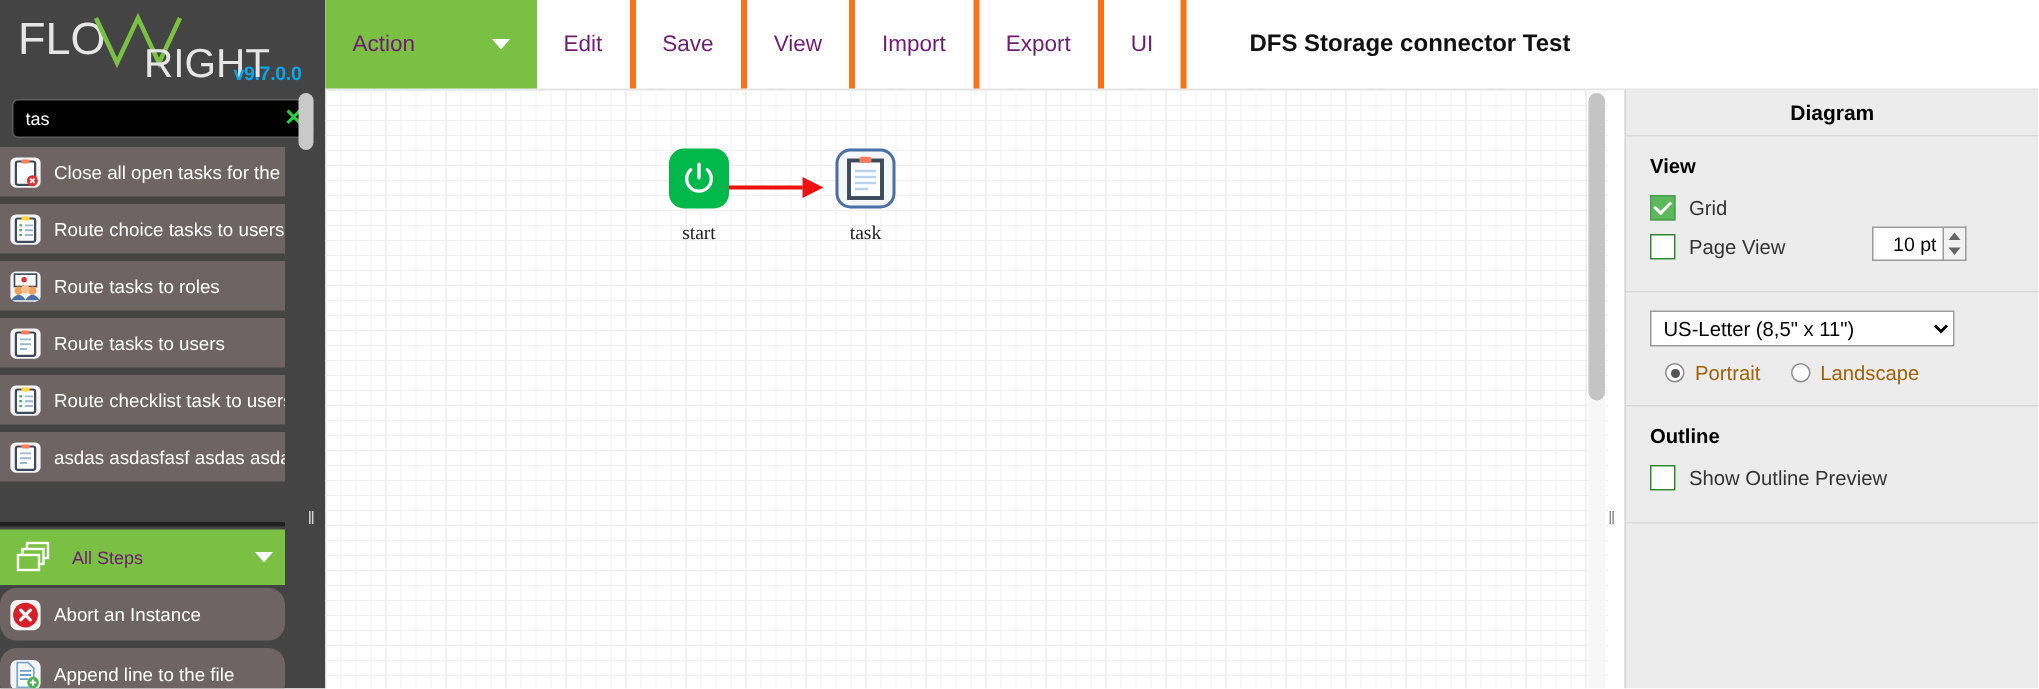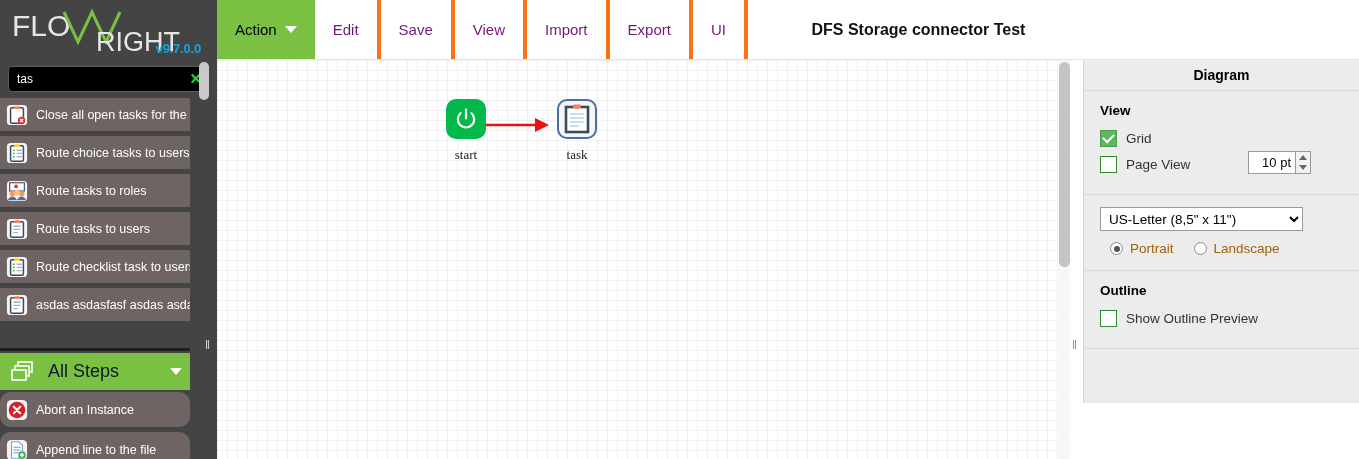--- a/index.html
+++ b/index.html
@@ -92,22 +92,22 @@
     position: absolute;
     left: 0; top: 353px;
     width: 190px; height: 37px;
     background: #7ac143;
     display: flex;
     align-items: center;
     padding: 0 8px 0 10px;
     cursor: pointer;
   }
   #all-steps .lbl {
-    color: #0f172a;
-    font-size: 18px;
+    color: #701a75;
+    font-size: 12px;
     margin-left: 12px;
     flex: 1;
   }
   #all-steps .caret {
     width: 0; height: 0;
     border-left: 6px solid transparent;
     border-right: 6px solid transparent;
     border-top: 7px solid #ffffff;
   }
   #steps-list {
@@ -159,23 +159,24 @@
     display: flex; align-items: center; justify-content: center;
     padding: 0 18px;
     border-right: 4px solid #f97316;
     font-size: 15px;
     color: #701a75;
     cursor: pointer;
     white-space: nowrap;
   }
   .menu-item.action {
     background: #7ac143;
-    color: #000000;
+    color: #701a75;
     min-width: 88px;
     border-right: none;
+    gap: 43px;
   }
   .menu-item.action .caret {
     width: 0; height: 0;
     margin-left: 8px;
     border-left: 6px solid transparent;
     border-right: 6px solid transparent;
     border-top: 7px solid #ffffff;
   }
   #doc-title {
     flex: 1;
@@ -236,21 +237,21 @@
     width: 11px; height: 205px;
     background: #c4c4c4;
     border-radius: 6px;
     cursor: pointer;
   }
 
   
   #right-panel {
     position: absolute;
     left: 1083px; top: 60px;
-    width: 276px; height: 343px;
+    width: 276px; height: 399px;
     background: #ececec;
     border-left: 1px solid #d5d5d5;
   }
   #panel-splitter {
     position: absolute;
     left: 1072px; top: 338px;
     width: 12px; height: 16px;
     color: #8f8f8f;
     font-size: 12px;
     letter-spacing: -1px;

